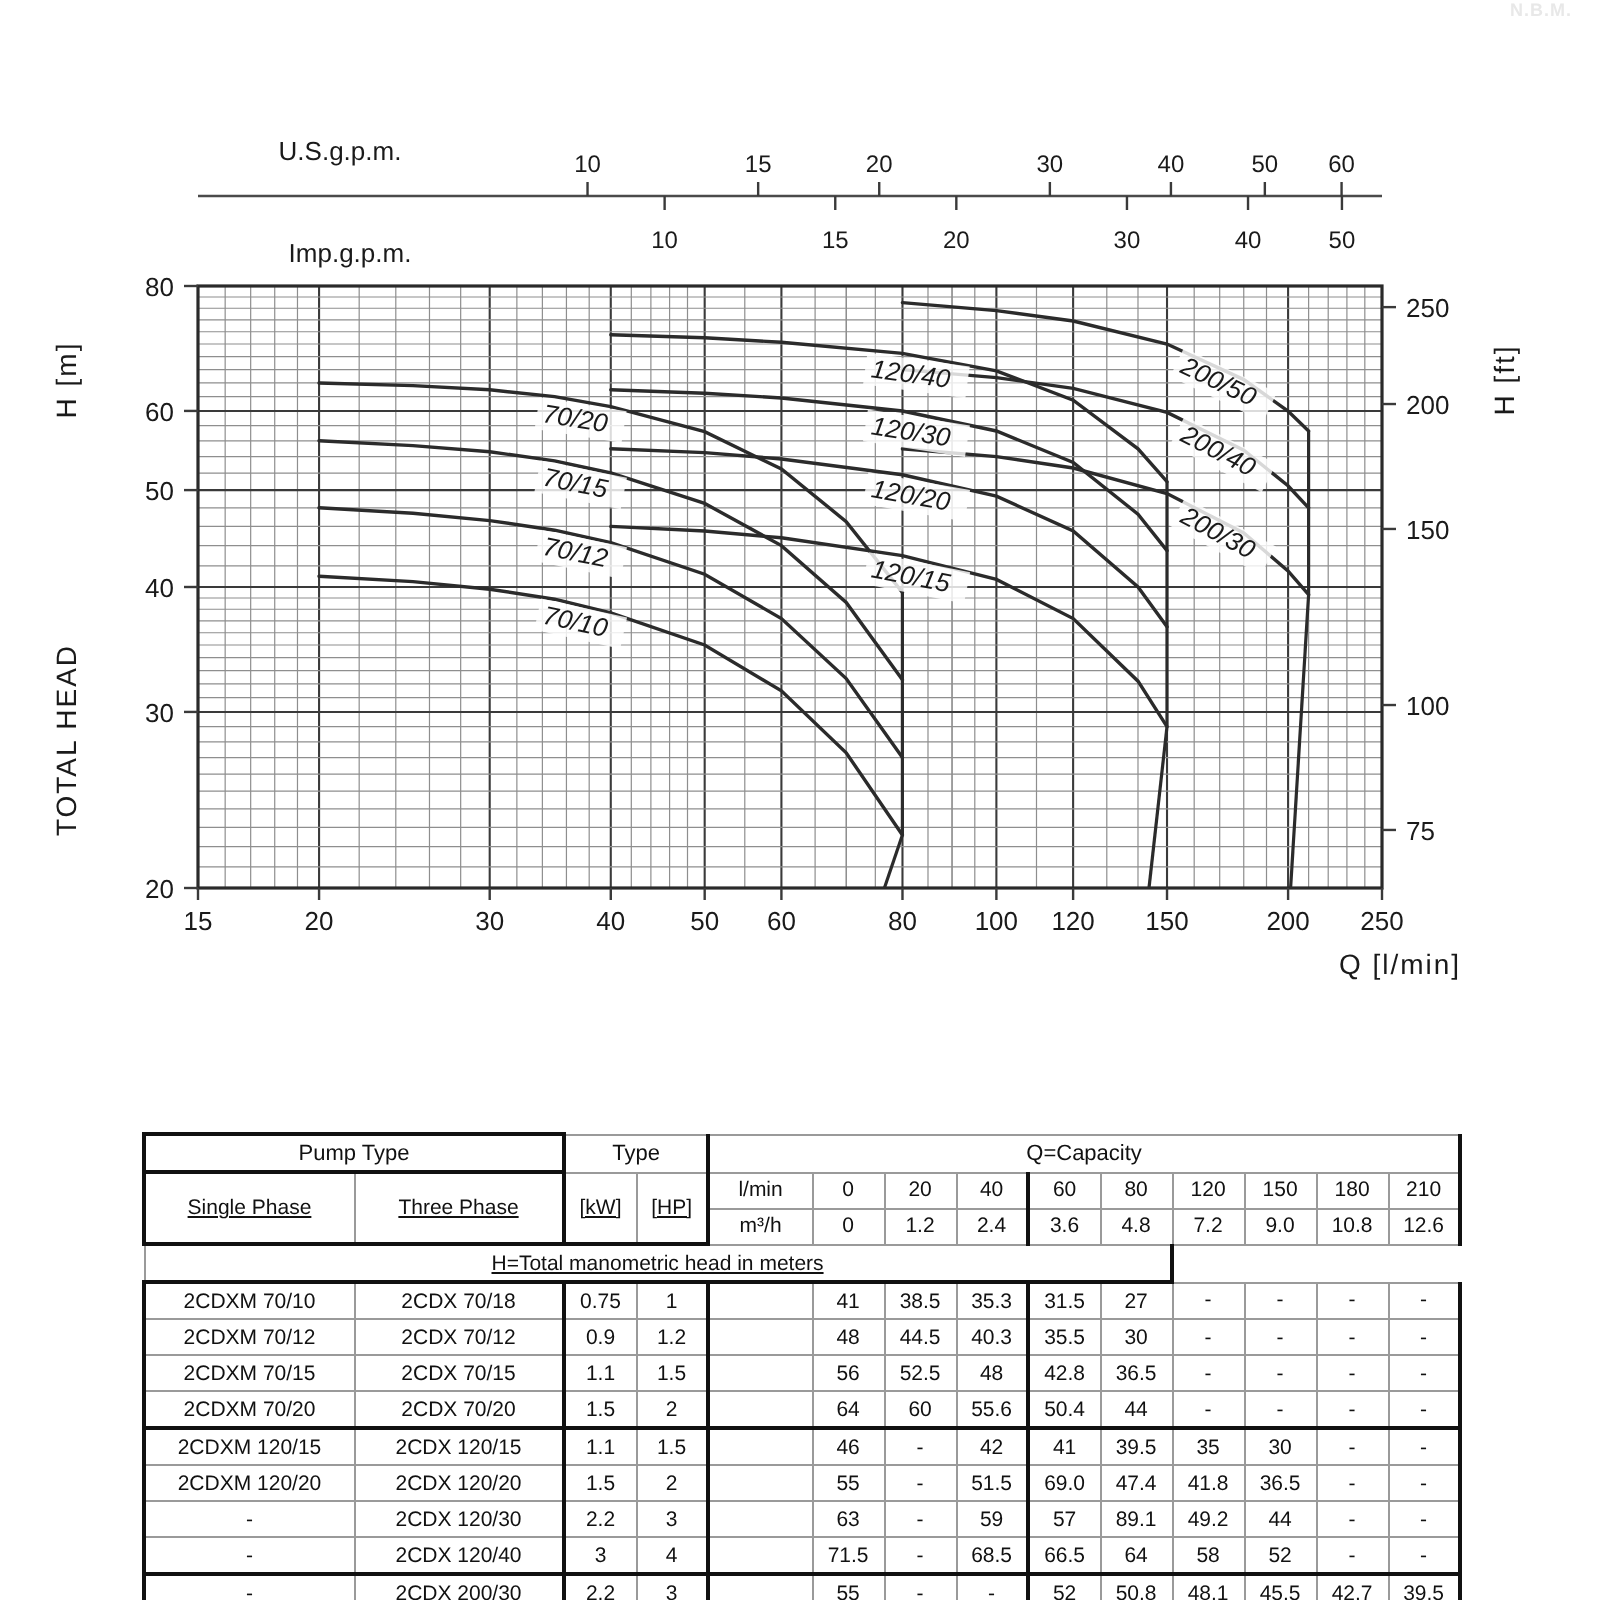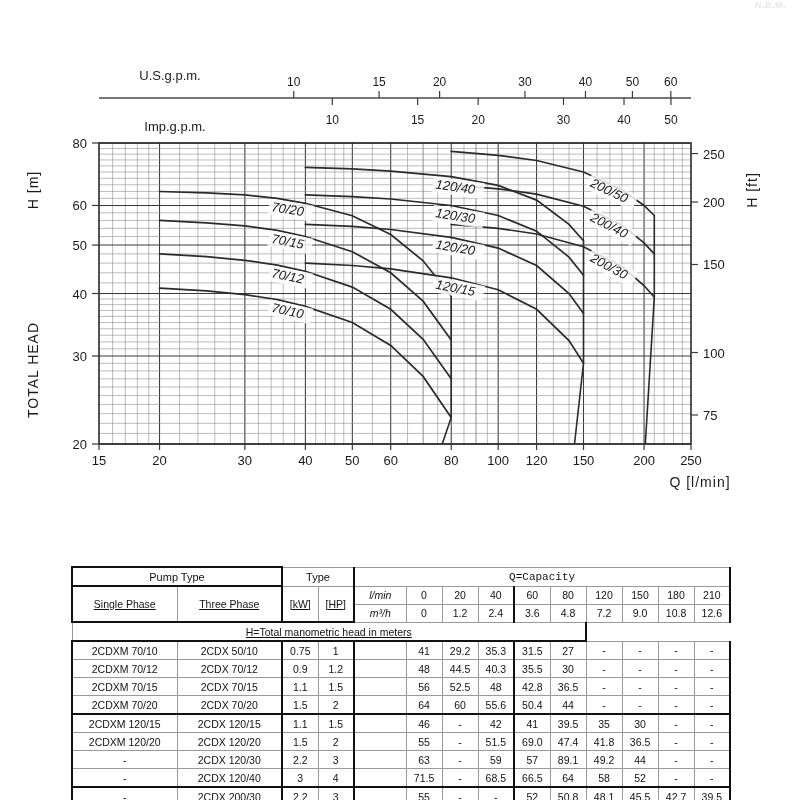--- a/index.html
+++ b/index.html
@@ -35,24 +35,24 @@
     font-size:10.5px;table-layout:fixed;}
   table.spec td,table.spec th{
     border:1px solid #9a9a9a;padding:1px 3px;text-align:center;
     height:15px;font-weight:400;color:#111;white-space:nowrap;
   }
   .tbl-outer{border:2px solid #111 !important;}
   .hv{border-left:2px solid #111 !important;}
   .hv-r{border-right:2px solid #111 !important;}
   .hh{border-top:2px solid #111 !important;}
   .hh-b{border-bottom:2px solid #111 !important;text-decoration:underline;}
-  .lft{text-align:left;padding-left:6px;font-style:italic;}
+  .lft{text-align:left;padding-left:6px;}
   .rgt{text-align:right;padding-right:5px;}
   .hdr-tall{font-size:11px;}
-  .cap-title{font-size:11px;font-family:Liberation Mono, monospace;}
+  .cap-title{font-size:11px;}
   .note{font-size:10.5px;}
 </style>
 </head>
 <body>
 
 <div class="corner-tag">N.B.M.</div>
 
 <div id="chart-block">
   <svg id="chart-svg" width="800" height="520">
       <line x1="112.58024418043075" y1="143" x2="112.58024418043075" y2="444" class="gridmin"></line>
@@ -338,26 +338,26 @@
         <th>10.8</th>
         <th class="hv-r">12.6</th>
       </tr>
       <tr>
         <th colspan="10" class="note hh-b hv-r">H=Total manometric head in meters</th>
       </tr>
     </thead>
     <tbody id="tbody">
         <tr>
           <td class="hv">2CDXM 70/10</td>
-          <td class="">2CDX 50/10</td>
+          <td class="">2CDX 70/18</td>
           <td class="hv">0.75</td>
           <td class="hv-r">1</td>
           <td class=""></td>
           <td class="rgt">41</td>
-          <td class="">29.2</td>
+          <td class="">38.5</td>
           <td class=" hv-r">35.3</td>
           <td class="">31.5</td>
           <td class="">27</td>
           <td class="">-</td>
           <td class="">-</td>
           <td class="">-</td>
           <td class=" hv-r">-</td>
         </tr>
         <tr>
           <td class="hv">2CDXM 70/12</td>

